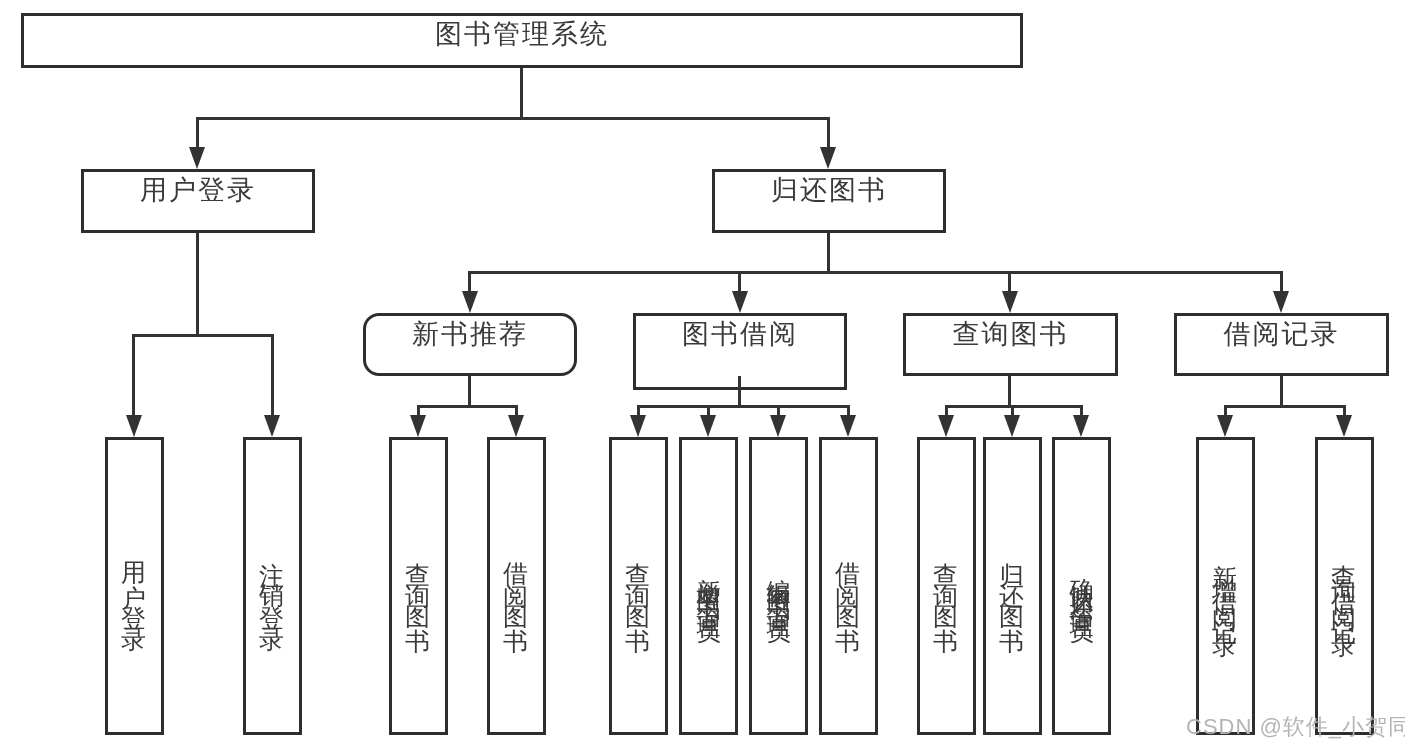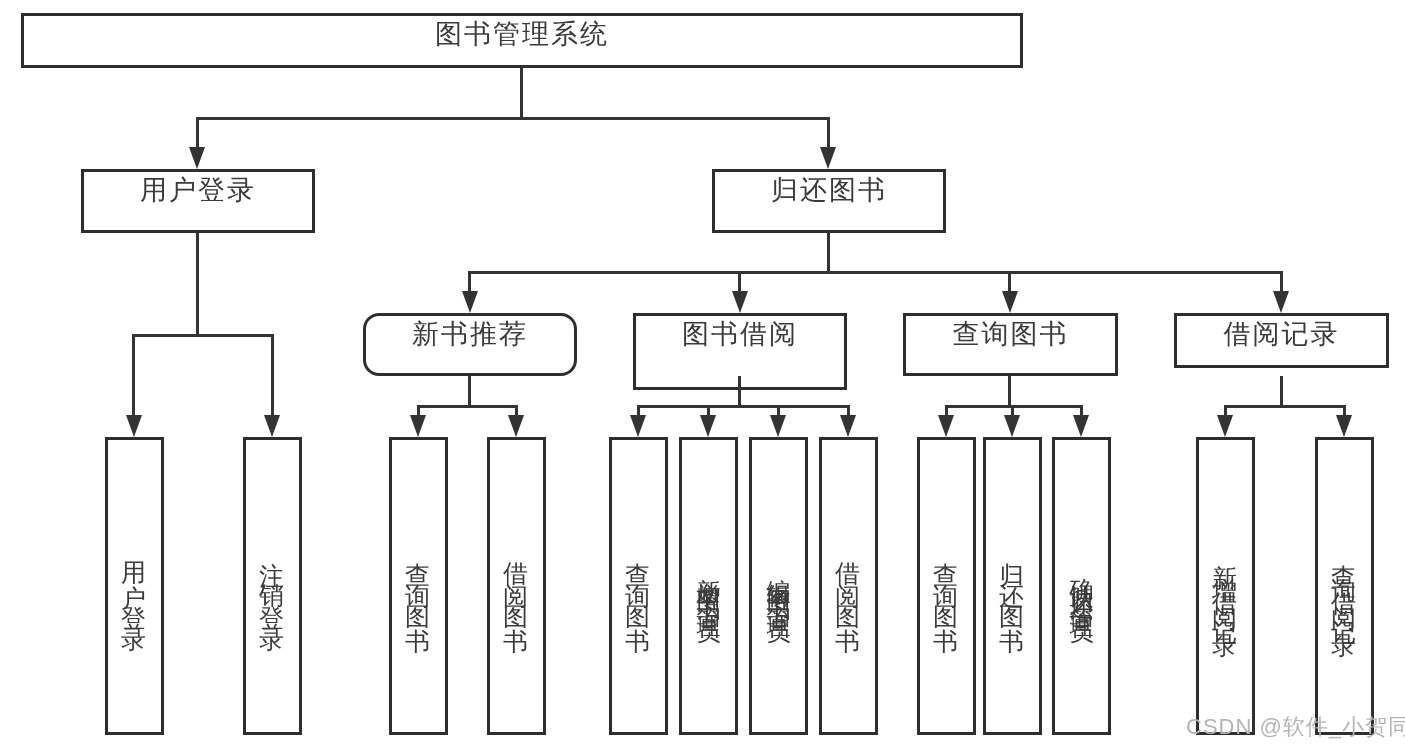--- a/index.html
+++ b/index.html
@@ -115,21 +115,21 @@
 
   <div class="box h-box" style="left:363px; top:313px; width:214px; height:63px;border-radius:16px;">
     <span>新书推荐</span>
   </div>
   <div class="box h-box" style="left:633px; top:313px; width:214px; height:77px;">
     <span>图书借阅</span>
   </div>
   <div class="box h-box" style="left:903px; top:313px; width:215px; height:63px;">
     <span>查询图书</span>
   </div>
-  <div class="box h-box" style="left:1174px; top:313px; width:215px; height:55px;">
+  <div class="box h-box" style="left:1174px; top:313px; width:215px; height:63px;">
     <span>借阅记录</span>
   </div>
 
   <div class="vl" style="left:468px; top:376px; height:32px;"></div>
   <div class="hl" style="left:417px; top:405px; width:101px;"></div>
   <div class="vl" style="left:417px; top:405px; height:14px;"></div>
   <div class="arrow" style="left:410px; top:415px;"></div>
   <div class="vl" style="left:515px; top:405px; height:14px;"></div>
   <div class="arrow" style="left:508px; top:415px;"></div>
 

